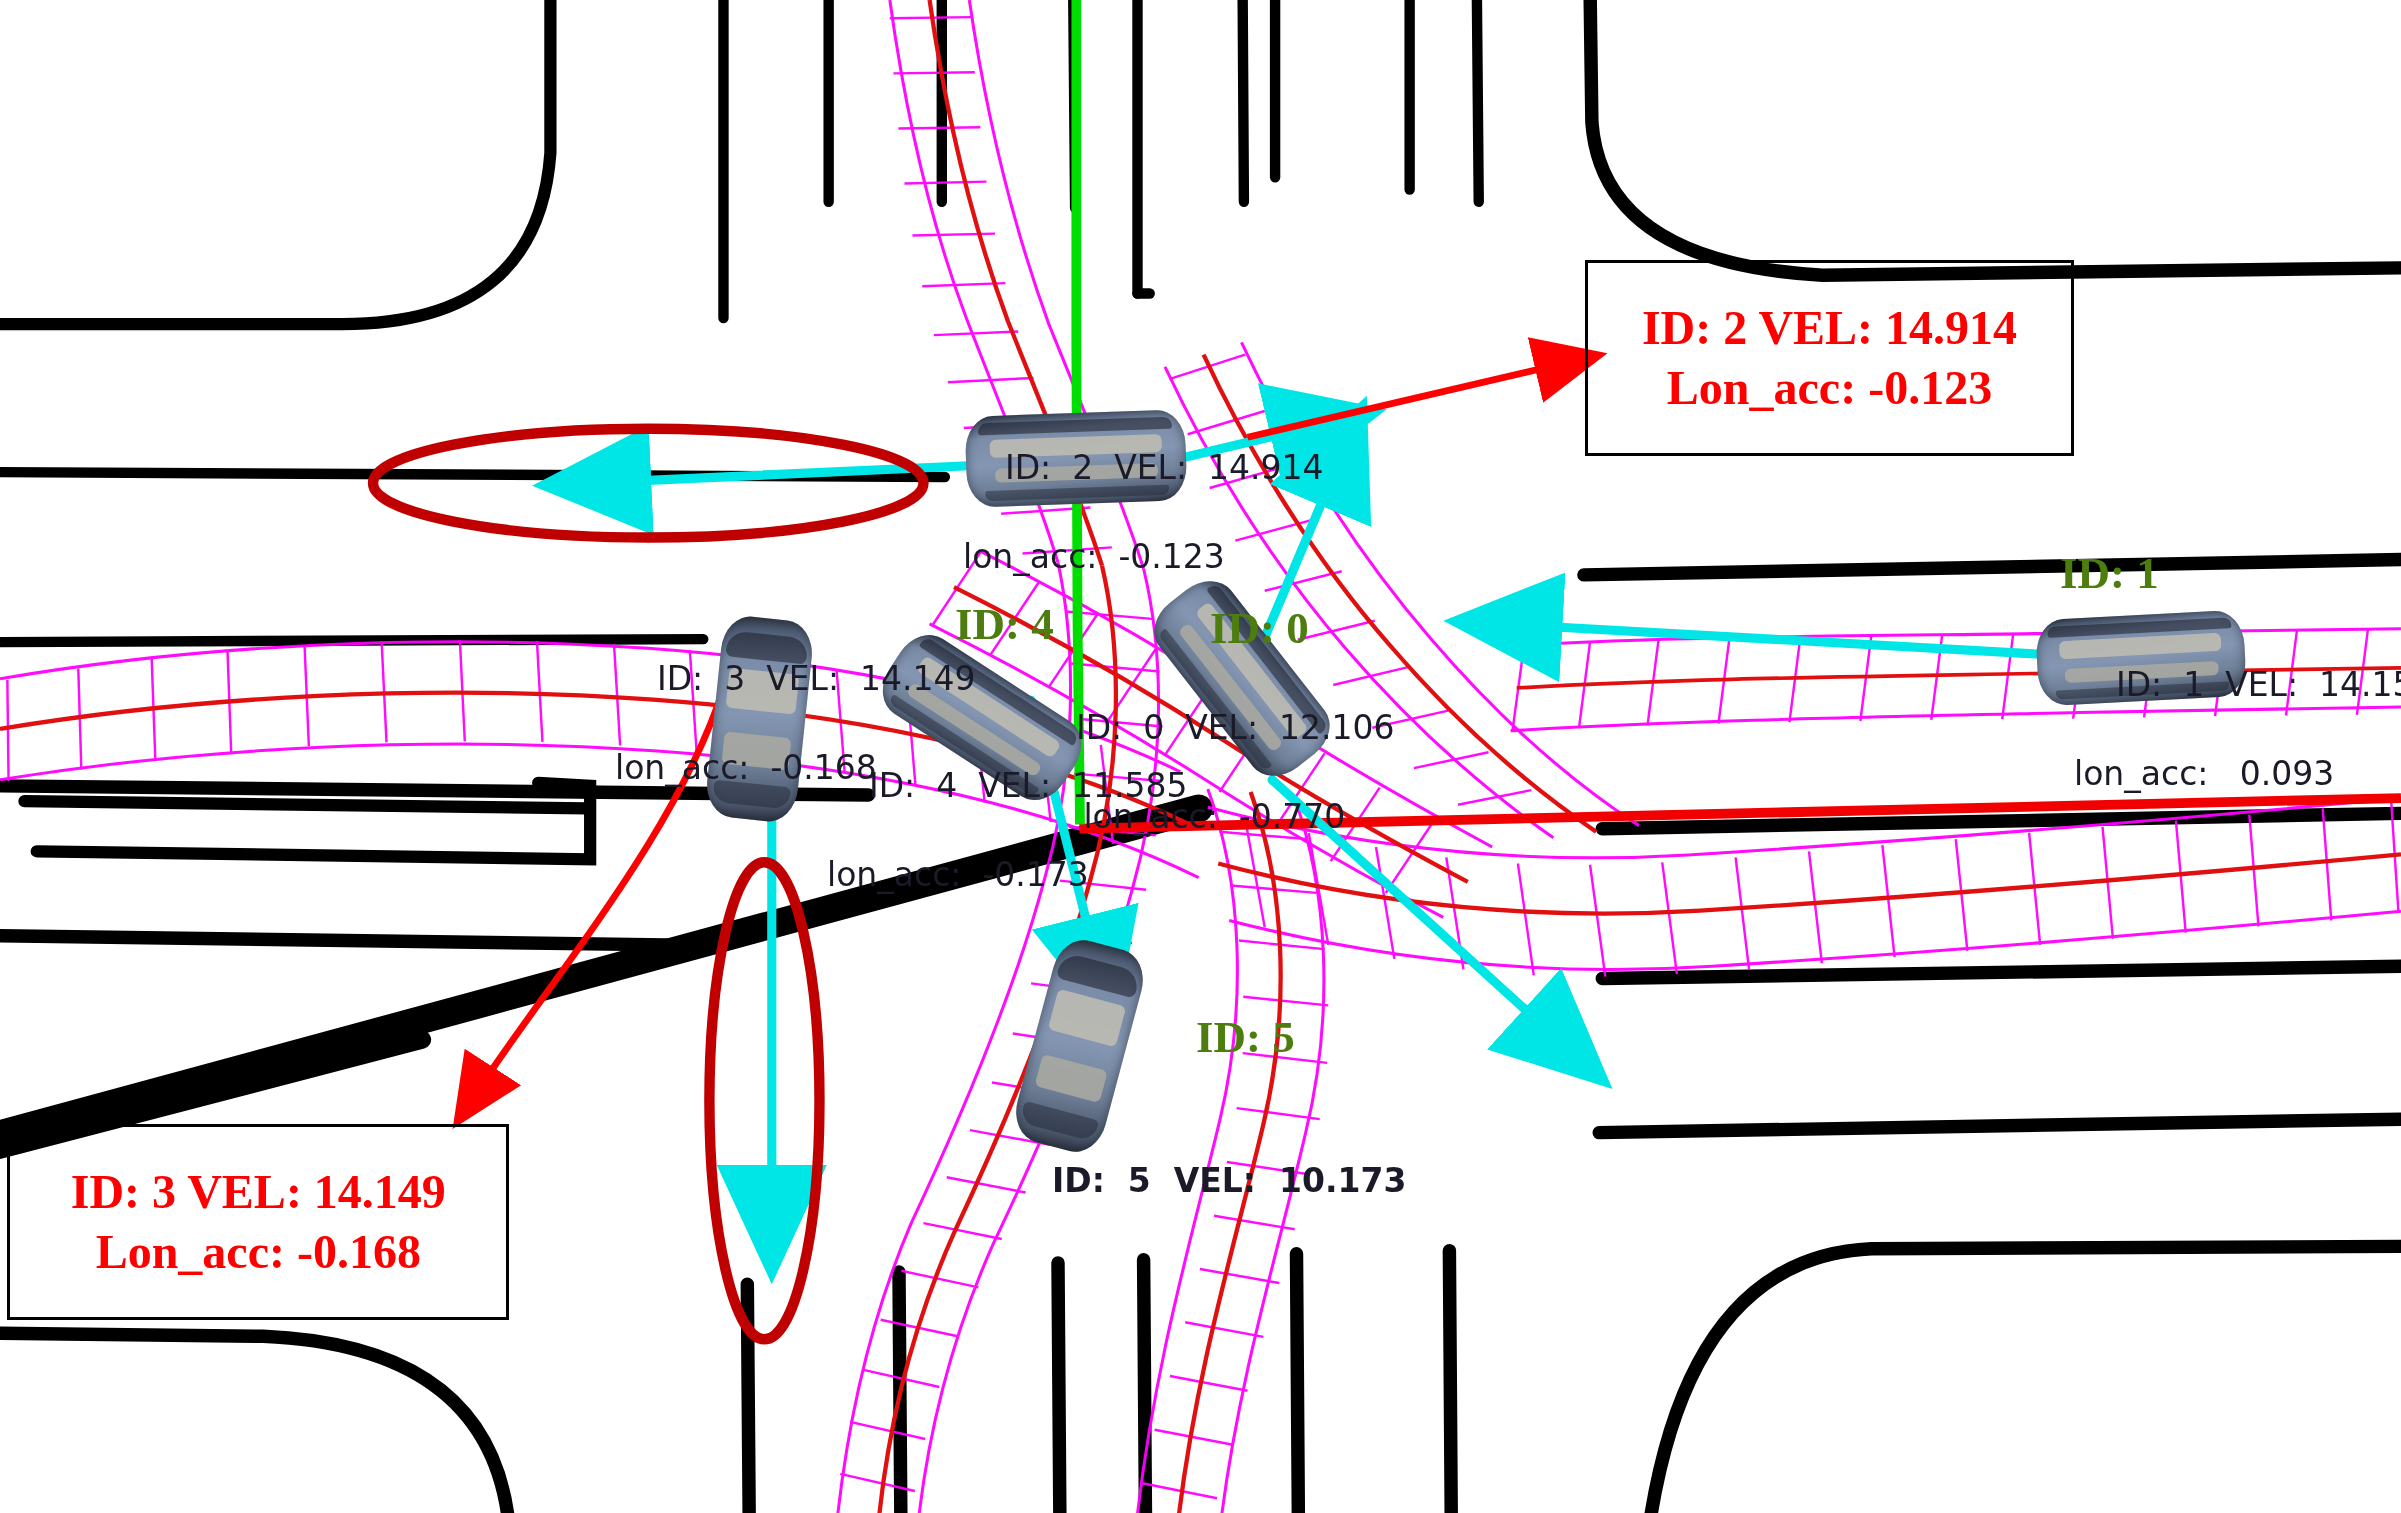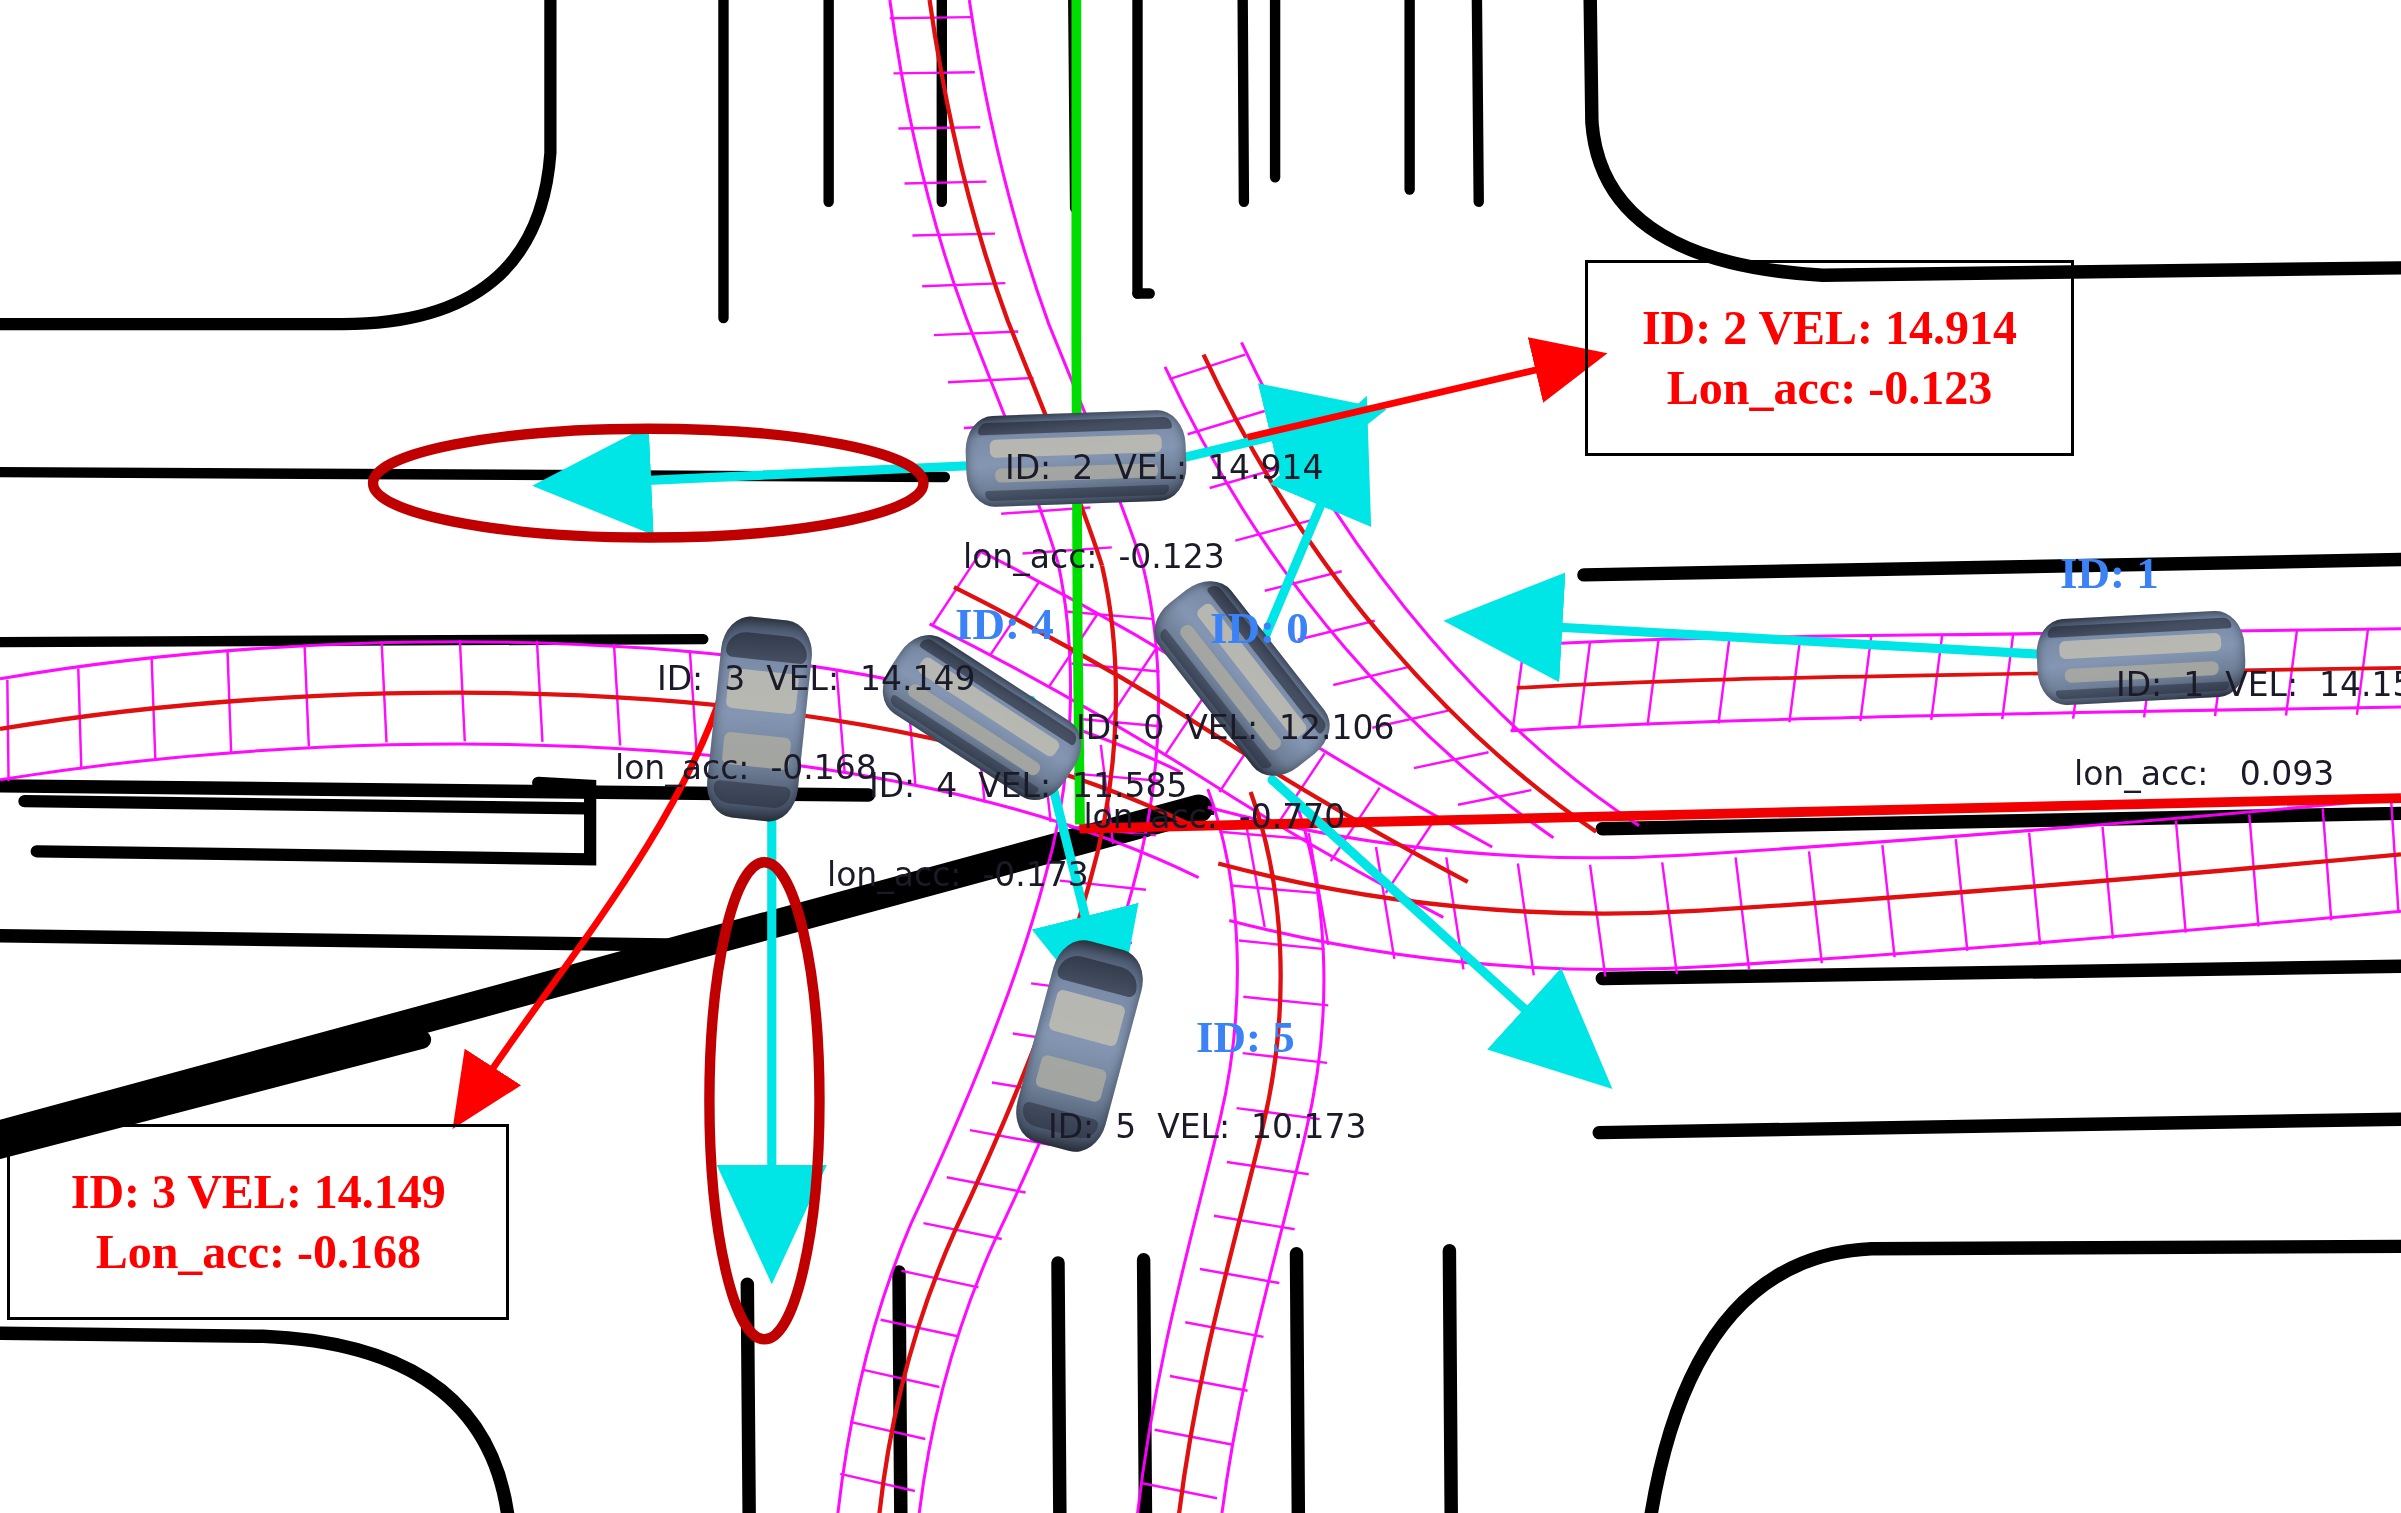--- a/index.html
+++ b/index.html
@@ -14,21 +14,21 @@
     white-space:pre;
     letter-spacing:0px;
     line-height:1.35;
     pointer-events:none;
   }
   .vlabel .l2{display:block;}
   .redtag{
     position:absolute;
     font-family:"Liberation Serif", serif;
     font-weight:bold;
-    color:#3b82f6;
+    color:#4d7c0f;
     font-size:45px;
     white-space:nowrap;
     line-height:1;
   }
   .callout{
     position:absolute;
     border:3.1px solid #000000;
     background:transparent;
     box-sizing:border-box;
     display:flex;
@@ -403,21 +403,21 @@
   <div class="vlabel" style="left:1034px;top:661px;text-align:center;">
     <span>ID:  0  VEL:  12.106</span>
     <span class="l2">lon_acc:  -0.770</span>
   </div>
 
   <div class="vlabel" style="left:2074px;top:618px;">
     <span>ID:  1  VEL:  14.152</span>
     <span class="l2">lon_acc:   0.093</span>
   </div>
 
-  <div class="vlabel" style="left:1006px;top:1060px;">
+  <div class="vlabel" style="left:1006px;top:1114px;font-weight:bold;">
     <span>ID:  5  VEL:  10.173</span>
   </div>
 
   <div class="redtag" style="left:955px;top:602px;">ID: 4</div>
   <div class="redtag" style="left:1210px;top:606px;">ID: 0</div>
   <div class="redtag" style="left:2060px;top:551px;">ID: 1</div>
   <div class="redtag" style="left:1196px;top:1015px;">ID: 5</div>
 
   <div class="callout" style="left:1585px;top:260px;width:489px;height:196px;">
     <div class="cl">ID: 2 VEL: 14.914</div>

